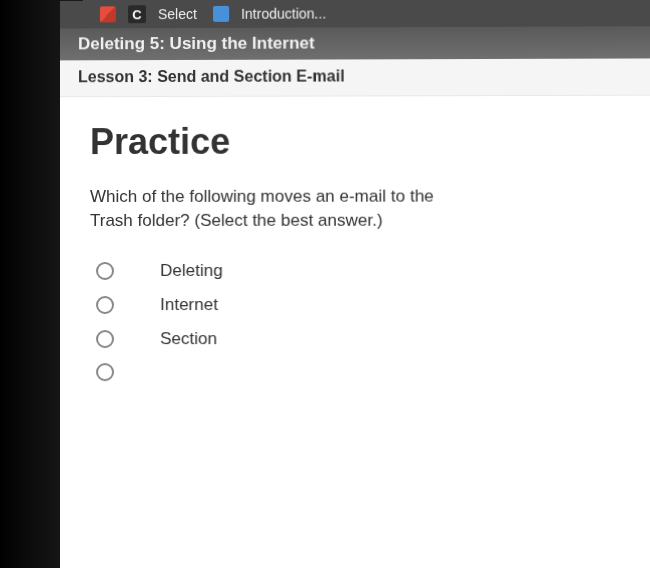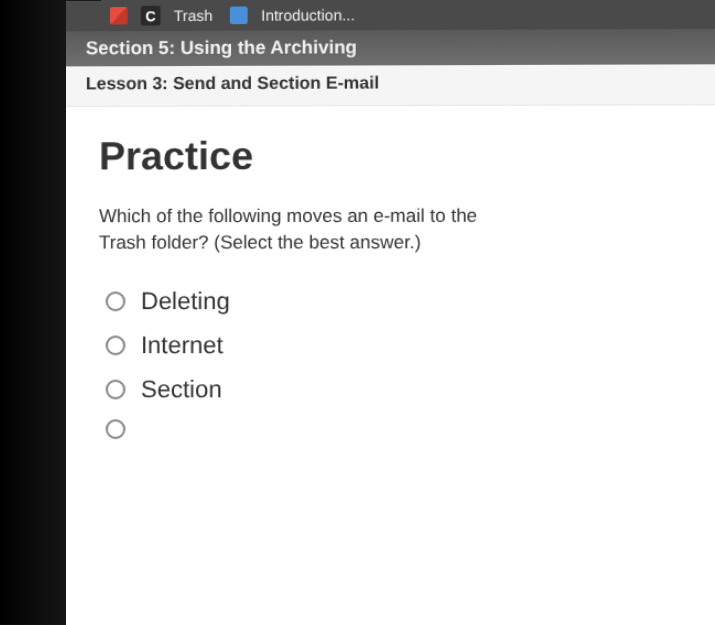--- a/index.html
+++ b/index.html
@@ -111,49 +111,50 @@
     }
     .radio-circle {
       width: 18px;
       height: 18px;
       border: 2px solid #888;
       border-radius: 50%;
       flex-shrink: 0;
       background: #fff;
     }
     .option-label {
-      font-size: 22px;
+      font-size: 17px;
       color: #333;
+      margin-left: 32px;
     }
     .left-edge {
       position: absolute;
       left: 0;
       top: 0;
       width: 60px;
       height: 100%;
       background: linear-gradient(90deg, #000 0%, #0a0a0a 40%, #151515 100%);
     }
   </style>
 </head>
 <body>
 
 <div class="left-edge"></div>
 
 <div class="viewport">
 
   <div class="tabs-bar">
     <div class="tab-icon-red"></div>
     <div class="tab-icon-c">C</div>
-    <span class="tab-text">Trash</span>
+    <span class="tab-text">Select</span>
     <div class="tab-icon-blue"></div>
     <span class="tab-text">Introduction...</span>
   </div>
 
   <div class="section-bar">
-    <span>Section 5: Using the Archiving</span>
+    <span>Deleting 5: Using the Internet</span>
   </div>
 
   <div class="lesson-bar">
     <span>Lesson 3: Send and Section E-mail</span>
   </div>
 
   <div class="content">
     <h1 class="practice-heading">Practice</h1>
     <p class="question-text">Which of the following moves an e-mail to the Trash folder? (Select the best answer.)</p>
 

